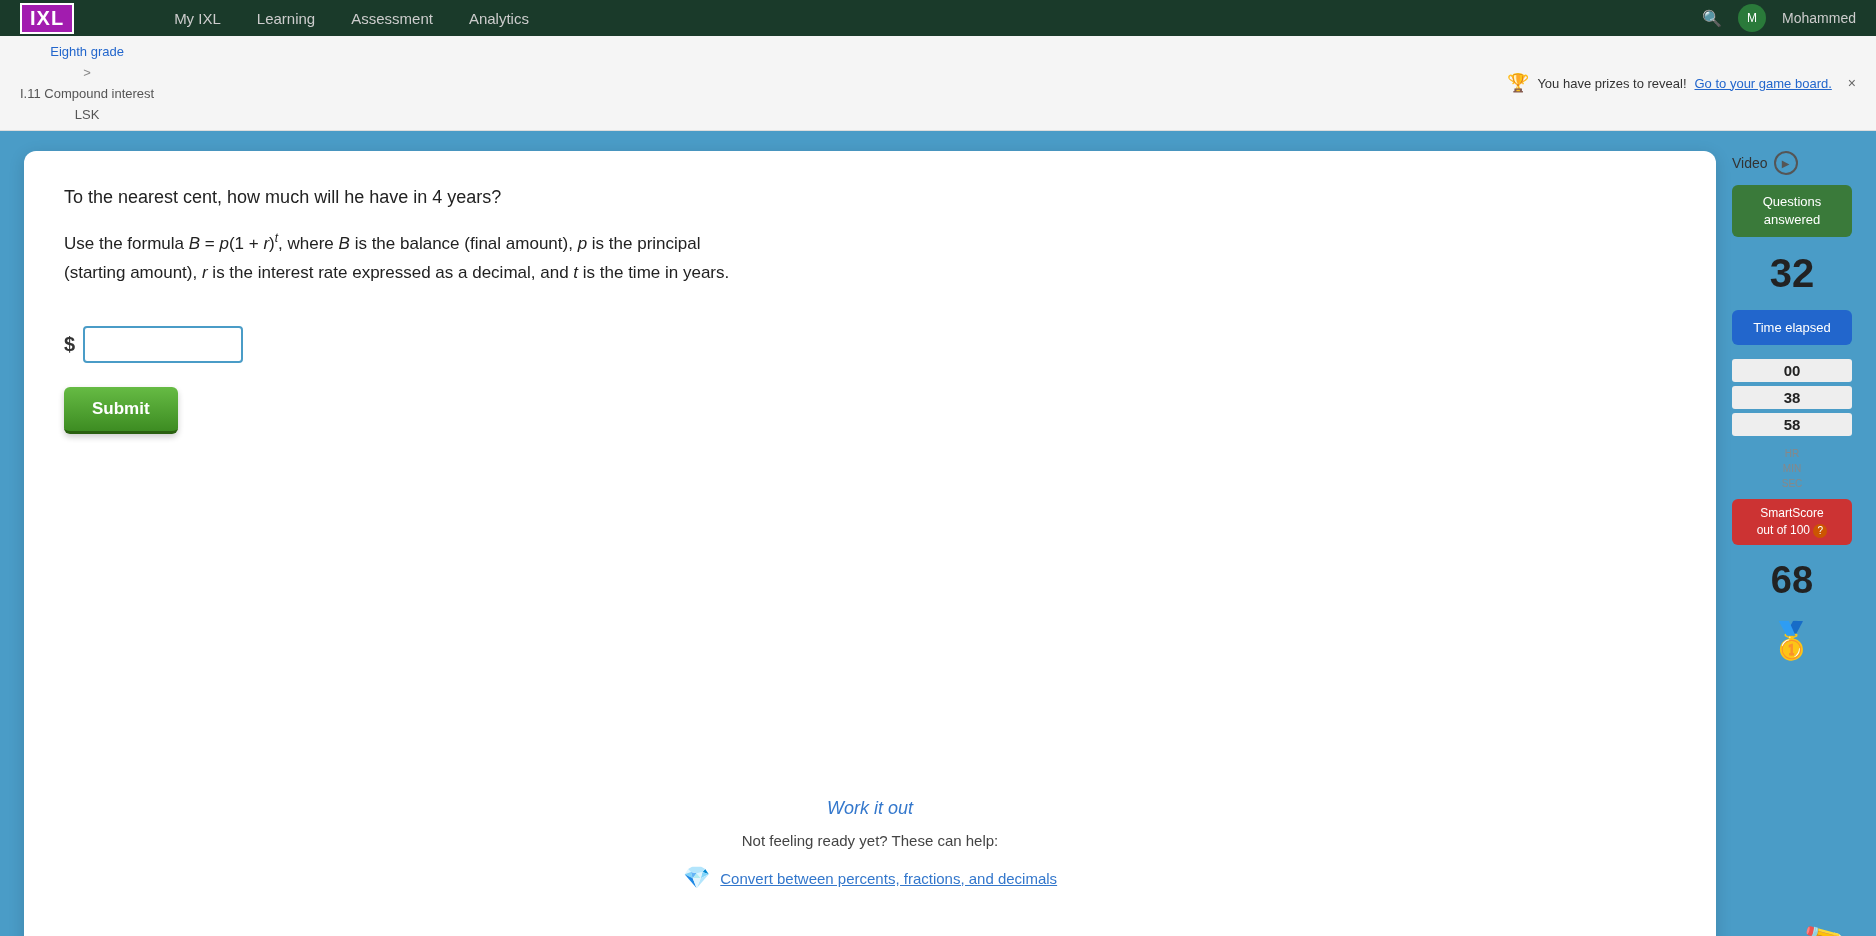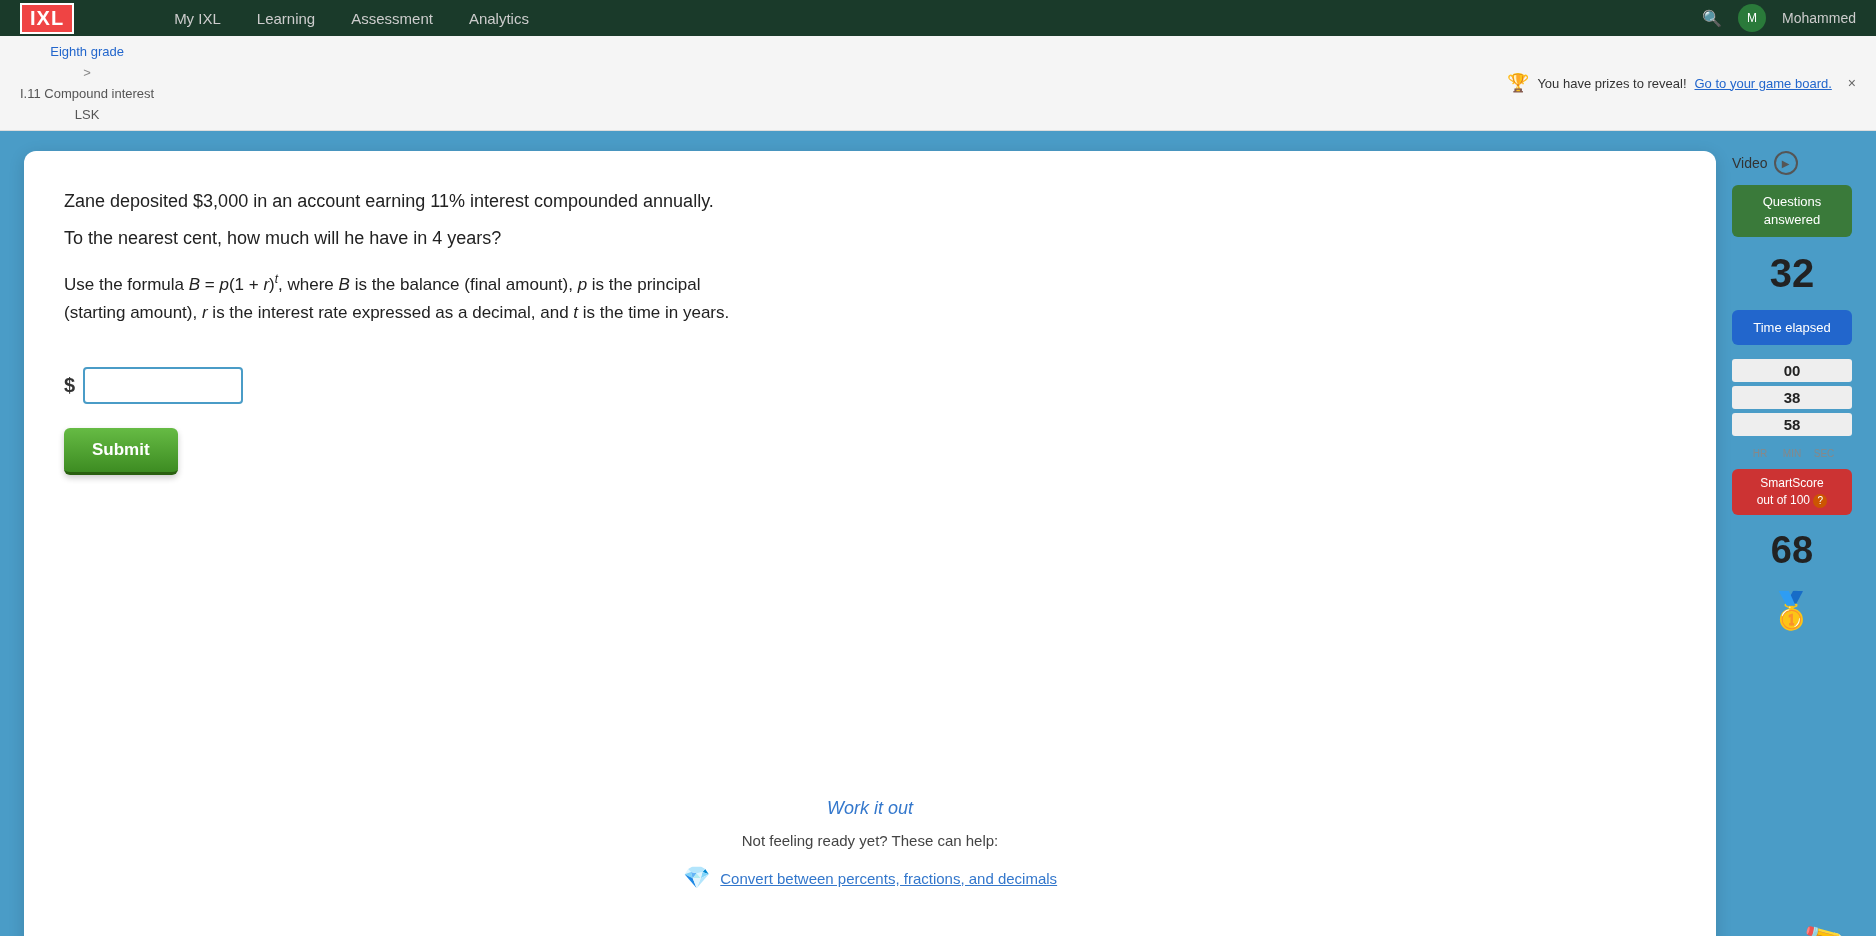--- a/index.html
+++ b/index.html
@@ -13,21 +13,21 @@
     
     .top-nav {
       background: #1a3a2a;
       height: 36px;
       display: flex;
       align-items: center;
       padding: 0 20px;
       gap: 40px;
     }
     .logo-box {
-      background: #ef4444;
+      background: #a21caf;
       color: white;
       font-weight: bold;
       font-size: 20px;
       padding: 2px 8px;
       border: 2px solid white;
       letter-spacing: 1px;
     }
     .nav-links {
       display: flex;
       gap: 36px;
@@ -293,25 +293,26 @@
       color: #222;
       border-radius: 3px;
       padding: 3px 6px;
       font-size: 15px;
       font-weight: bold;
       min-width: 28px;
       text-align: center;
     }
     .time-labels {
       display: flex;
-      justify-content: center;
+      justify-content: space-between;
       gap: 4px;
       font-size: 10px;
       color: #888;
       margin-top: 2px;
+      flex-direction: column;
     }
     .time-label {
       min-width: 28px;
       text-align: center;
     }
 
     .smartscore-box {
       background: #cc3333;
       color: white;
       border-radius: 6px;
@@ -378,21 +379,20 @@
     <span>You have prizes to reveal!</span>
     <span class="prizes-link">Go to your game board.</span>
     <span class="close-banner">×</span>
   </div>
 </div>
 
 <div class="main-content">
 
   <div class="question-card">
 
-    <p class="question-text">Zane deposited $3,000 in an account earning 11% interest compounded annually.</p>
     <p class="question-text-2">To the nearest cent, how much will he have in 4 years?</p>
 
     <p class="formula-line">
       Use the formula <span class="var">B</span> = <span class="var">p</span>(1 + <span class="var">r</span>)<sup><span class="var">t</span></sup>, where <span class="var">B</span> is the balance (final amount), <span class="var">p</span> is the principal<br>
       (starting amount), <span class="var">r</span> is the interest rate expressed as a decimal, and <span class="var">t</span> is the time in years.
     </p>
 
     <div class="answer-row">
       <span class="dollar-sign">$</span>
       <input class="answer-input" type="text" style="">

